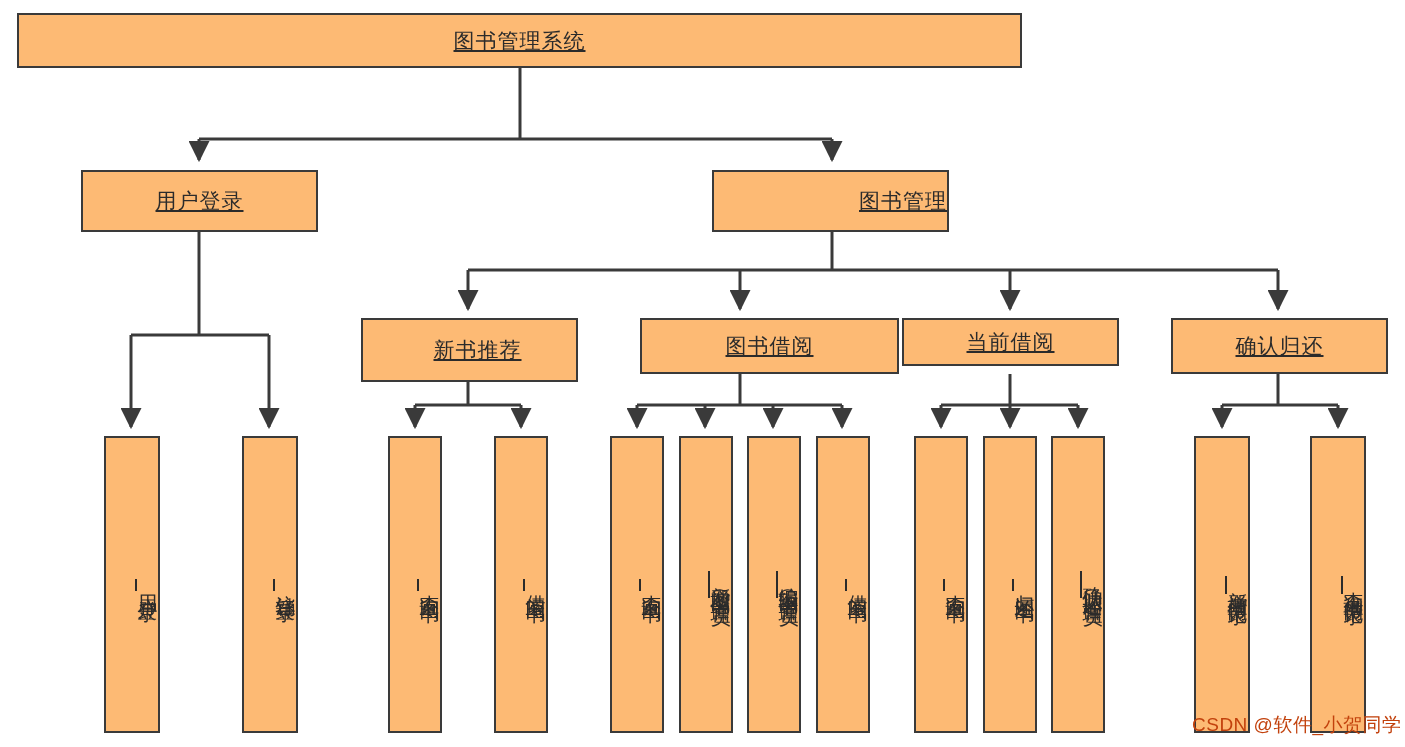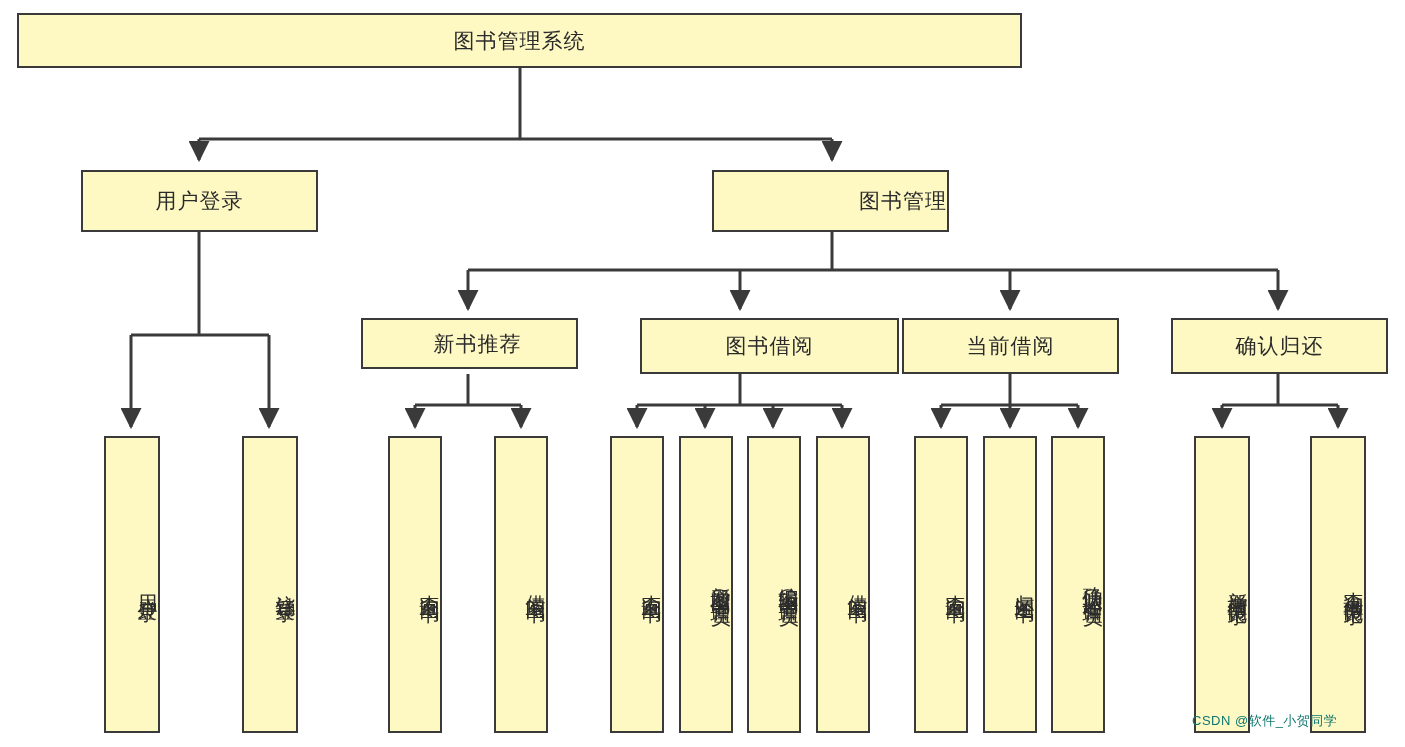--- a/index.html
+++ b/index.html
@@ -14,25 +14,26 @@
     position: relative;
     width: 1405px;
     height: 747px;
     background: #ffffff;
     overflow: hidden;
   }
   .node {
     position: absolute;
     box-sizing: border-box;
     border: 2px solid #3a3a3a;
-    background: #fef9c3;
+    background: #fdba74;
     display: flex;
     align-items: center;
     justify-content: center;
     color: #2b2b2b;
+    text-decoration: underline;
   }
   .node.h {
     font-size: 21px;
     letter-spacing: 1px;
   }
   .node.v {
     writing-mode: vertical-rl;
     text-orientation: upright;
     font-size: 20px;
     letter-spacing: 3px;
@@ -48,22 +49,22 @@
   #edges {
     position: absolute;
     left: 0;
     top: 0;
     width: 1405px;
     height: 747px;
     pointer-events: none;
   }
   .watermark {
     position: absolute;
-    font-size: 13px;
-    color: #0f766e;
+    font-size: 19px;
+    color: #c2410c;
     white-space: nowrap;
     letter-spacing: 0.5px;
   }
 </style>
 </head>
 <body>
 
 <div id="canvas">
 
   <svg id="edges" viewBox="0 0 1405 747" xmlns="http://www.w3.org/2000/svg">
@@ -120,27 +121,27 @@
     <span>图书管理系统</span>
   </div>
 
   <div class="node h" style="left:81px; top:170px; width:237px; height:62px;">
     <span>用户登录</span>
   </div>
   <div class="node h" style="left:712px; top:170px; width:237px; height:62px;justify-content:flex-end;">
     <span>图书管理</span>
   </div>
 
-  <div class="node h" style="left:361px; top:318px; width:217px; height:51px;padding-left:16px;">
+  <div class="node h" style="left:361px; top:318px; width:217px; height:64px;padding-left:16px;">
     <span>新书推荐</span>
   </div>
   <div class="node h" style="left:640px; top:318px; width:259px; height:56px;">
     <span>图书借阅</span>
   </div>
-  <div class="node h" style="left:902px; top:318px; width:217px; height:56px;">
+  <div class="node h" style="left:902px; top:318px; width:217px; height:48px;">
     <span>当前借阅</span>
   </div>
   <div class="node h" style="left:1171px; top:318px; width:217px; height:56px;">
     <span>确认归还</span>
   </div>
 
   <div class="node v" style="left:104px; top:436px; width:56px; height:297px;">
     <span>用户登录</span>
   </div>
   <div class="node v" style="left:242px; top:436px; width:56px; height:297px;">

